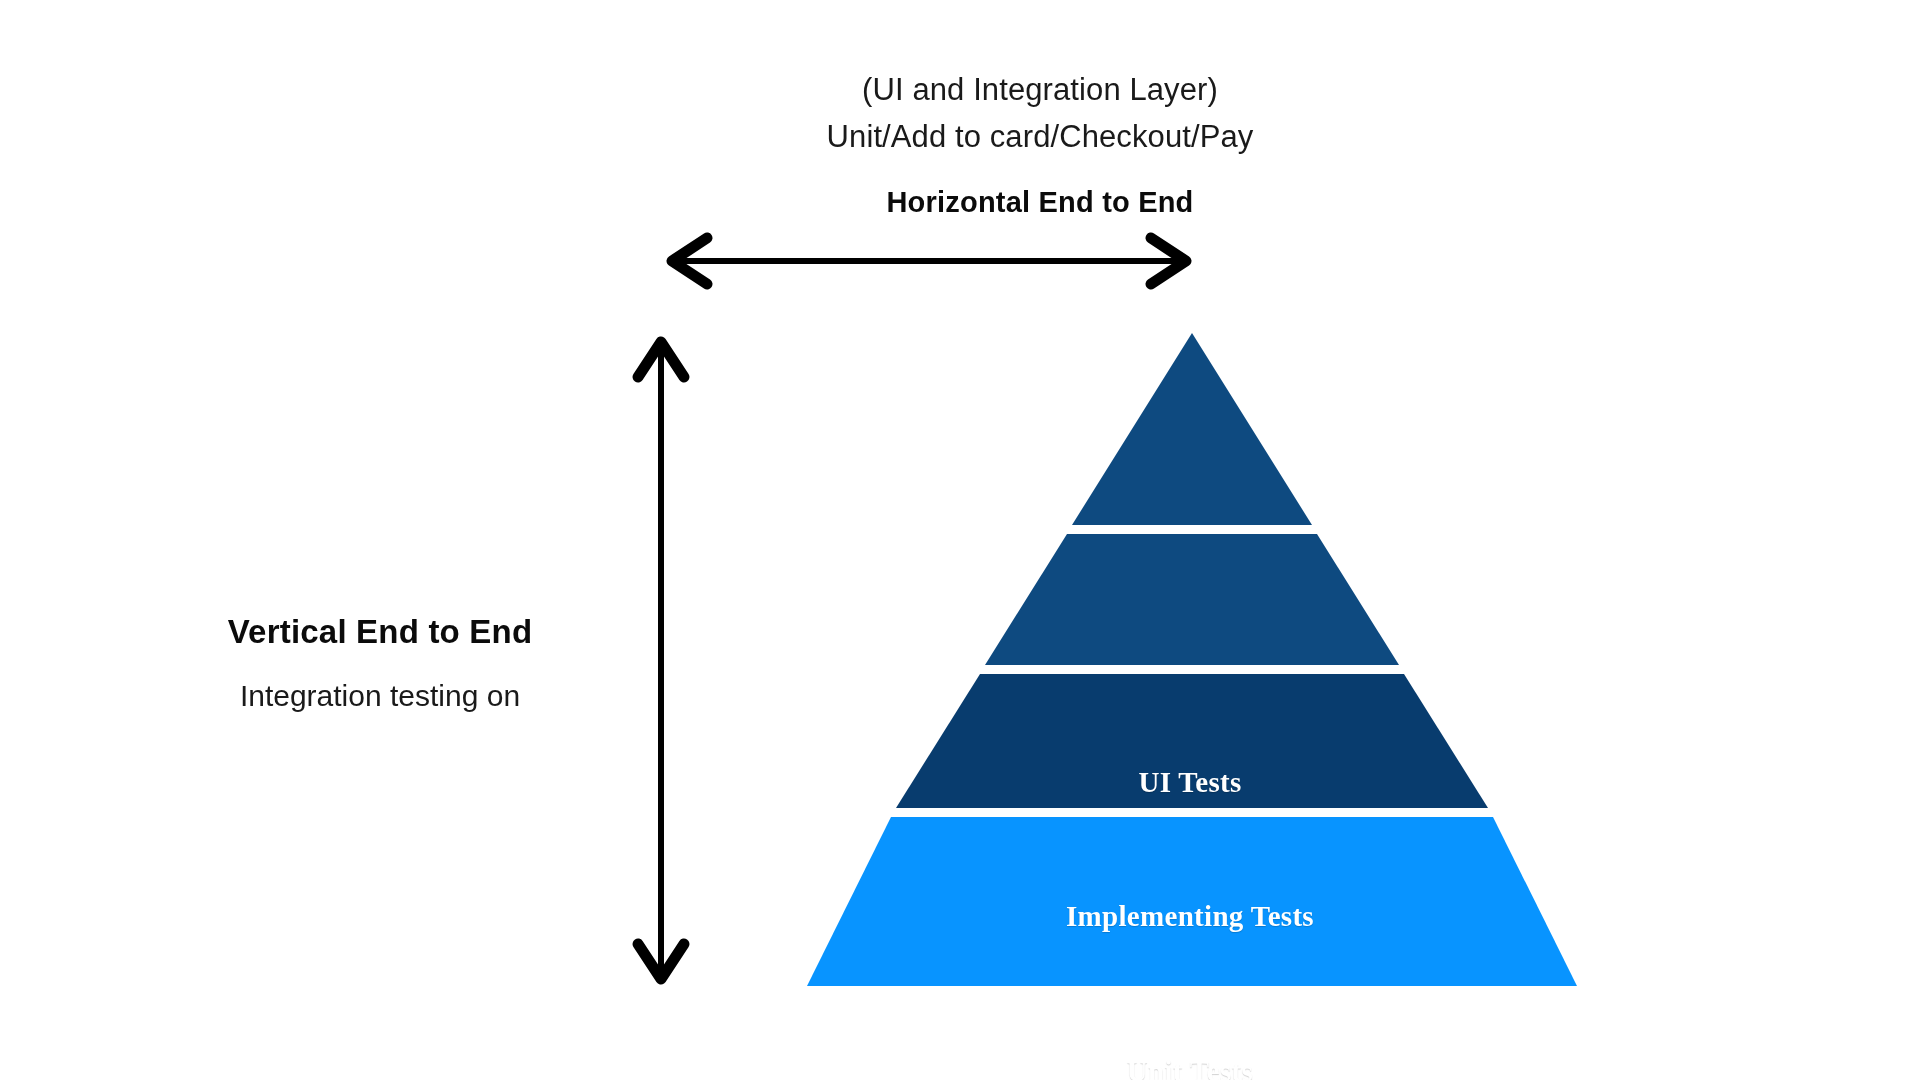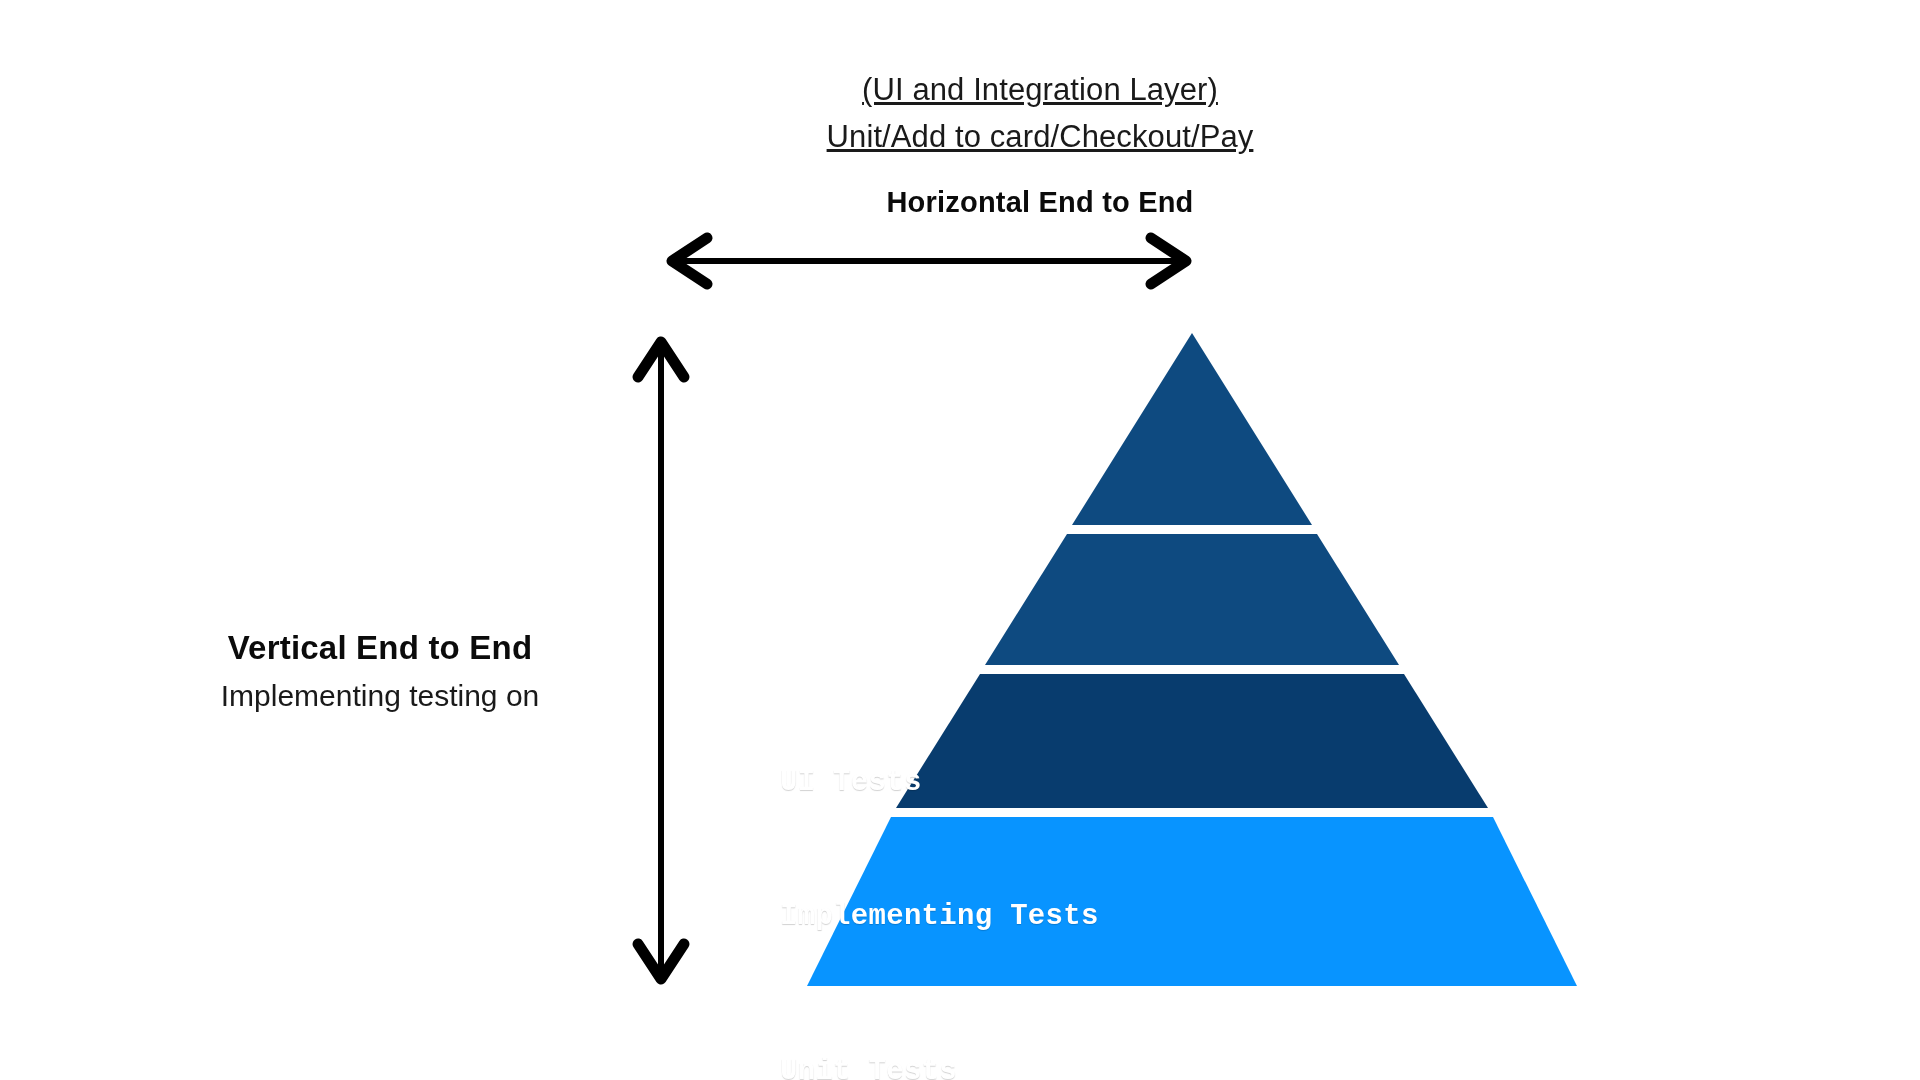--- a/index.html
+++ b/index.html
@@ -28,21 +28,21 @@
     left: 560px;
     top: 66px;
     width: 960px;
     text-align: center;
     font-size: 31px;
     line-height: 47px;
     font-weight: 400;
     color: #1a1a1a;
     letter-spacing: 0.1px;
   }
-  .top-caption div { white-space: nowrap; text-decoration: underline; }
+  .top-caption div { white-space: nowrap; }
 
   .horizontal-title {
     position: absolute;
     left: 560px;
     top: 186px;
     width: 960px;
     text-align: center;
     font-size: 29px;
     font-weight: 700;
     color: #0b0b0b;
@@ -55,21 +55,20 @@
     position: absolute;
     left: 130px;
     top: 613px;
     width: 500px;
     text-align: center;
     font-size: 33px;
     font-weight: 700;
     color: #0b0b0b;
     letter-spacing: 0.2px;
     white-space: nowrap;
-    margin-top: 16px;
   }
   .vertical-sub {
     position: absolute;
     left: 130px;
     top: 672px;
     width: 500px;
     text-align: center;
     font-size: 30px;
     line-height: 47px;
     font-weight: 400;
@@ -89,21 +88,22 @@
   
   #pyramid {
     position: absolute;
     left: 780px;
     top: 320px;
     width: 820px;
     height: 690px;
   }
   .layer-label {
     position: absolute;
-    font-family: Liberation Mono, monospace;
+    text-align: center;
+    font-family: Liberation Serif, serif;
     font-weight: 700;
     color: #ffffff;
     font-size: 29px;
     letter-spacing: 0.3px;
     white-space: nowrap;
     text-shadow: 0px 1px 1px rgba(0,0,0,0.18);
   }
   #label-0 { left: 0px;  top: 446px; width: 820px; }
   #label-1 { left: 0px;  top: 580px; width: 820px; }
   #label-2 { left: 0px;  top: 735px; width: 820px; }
@@ -115,21 +115,21 @@
 
   <div class="top-caption">
     <div>(UI and Integration Layer)</div>
     <div>Unit/Add to card/Checkout/Pay</div>
   </div>
 
   <div class="horizontal-title">Horizontal End to End</div>
 
   <div class="vertical-title">Vertical End to End</div>
   <div class="vertical-sub">
-    <div>Implementing testing on</div>
+    <div>Integration testing on</div>
   </div>
 
   <svg id="arrows" viewBox="0 0 1920 1080">
 
     <g>
       <line x1="678" y1="261" x2="1180" y2="261" stroke="#000000" stroke-width="6"></line>
       <polyline points="707,238 672,261 707,284" fill="none" stroke="#000000" stroke-width="11" stroke-linecap="round" stroke-linejoin="round"></polyline>
       <polyline points="1151,238 1186,261 1151,284" fill="none" stroke="#000000" stroke-width="11" stroke-linecap="round" stroke-linejoin="round"></polyline>
     </g>
 

